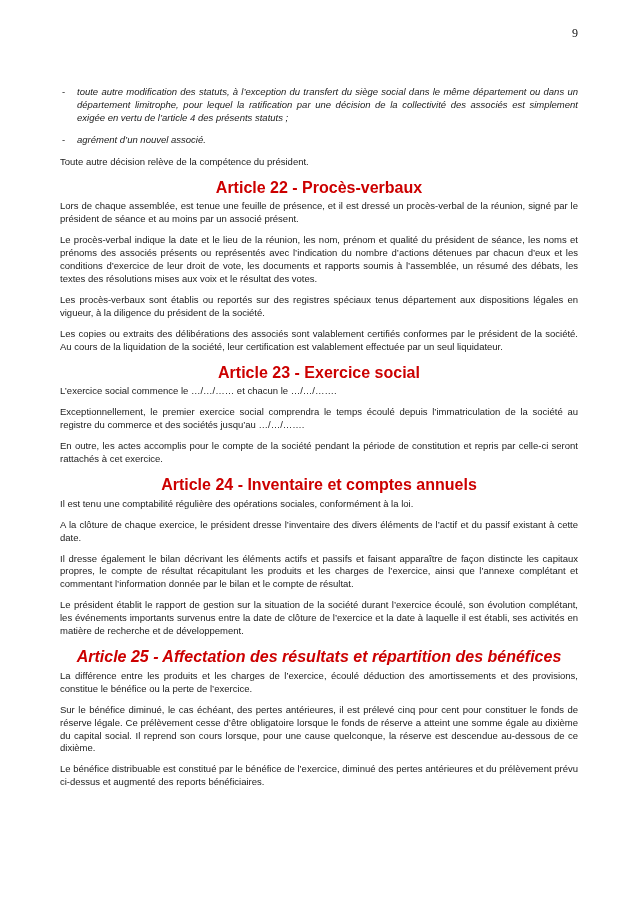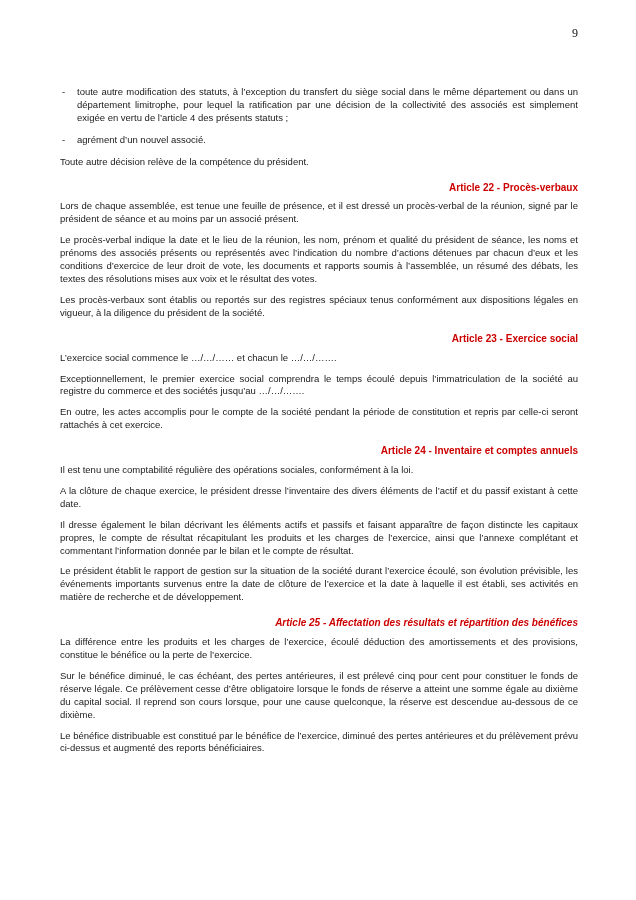--- a/index.html
+++ b/index.html
@@ -35,31 +35,32 @@
   }
   .bullet .marker {
     flex: none;
     width: 17px;
     padding-left: 2px;
     box-sizing: border-box;
   }
   .bullet .text {
     flex: 1;
     text-align: justify;
+    font-style: italic;
   }
   p.para {
     margin: 4px 0 8px 0;
     text-align: justify;
   }
   h2.article-title {
     margin: 13px 0 6px 0;
-    font-size: 10px;
+    font-size: 16px;
     font-weight: bold;
     color: #cc0000;
-    text-align: right;
+    text-align: center;
   }
 </style>
 </head>
 <body>
 
 <div class="page">
   <div class="page-number">9</div>
 
   <div class="content">
 
@@ -69,32 +70,33 @@
     </div>
     <div class="bullet">
       <span class="marker">-</span>
       <span class="text">agrément d’un nouvel associé.</span>
     </div>
     <p class="para">Toute autre décision relève de la compétence du président.</p>
 
     <h2 class="article-title" style="color: rgb(204, 0, 0);">Article 22 - Procès-verbaux</h2>
     <p class="para">Lors de chaque assemblée, est tenue une feuille de présence, et il est dressé un procès-verbal de la réunion, signé par le président de séance et au moins par un associé présent.</p>
     <p class="para">Le procès-verbal indique la date et le lieu de la réunion, les nom, prénom et qualité du président de séance, les noms et prénoms des associés présents ou représentés avec l’indication du nombre d’actions détenues par chacun d’eux et les conditions d’exercice de leur droit de vote, les documents et rapports soumis à l’assemblée, un résumé des débats, les textes des résolutions mises aux voix et le résultat des votes.</p>
-    <p class="para">Les procès-verbaux sont établis ou reportés sur des registres spéciaux tenus conformément aux dispositions légales en vigueur, à la diligence du président de la société.</p>
+    <p class="para">Les procès-verbaux sont établis ou reportés sur des registres spéciaux tenus département aux dispositions légales en vigueur, à la diligence du président de la société.</p>
+    <p class="para">Les copies ou extraits des délibérations des associés sont valablement certifiés conformes par le président de la société. Au cours de la liquidation de la société, leur certification est valablement effectuée par un seul liquidateur.</p>
 
     <h2 class="article-title" style="color: rgb(204, 0, 0); margin-top: 13px;">Article 23 - Exercice social</h2>
     <p class="para">L’exercice social commence le …/…/…… et chacun le …/…/…….</p>
     <p class="para">Exceptionnellement, le premier exercice social comprendra le temps écoulé depuis l’immatriculation de la société au registre du commerce et des sociétés jusqu’au …/…/…….</p>
     <p class="para">En outre, les actes accomplis pour le compte de la société pendant la période de constitution et repris par celle-ci seront rattachés à cet exercice.</p>
 
     <h2 class="article-title" style="color: rgb(204, 0, 0);">Article 24 - Inventaire et comptes annuels</h2>
     <p class="para">Il est tenu une comptabilité régulière des opérations sociales, conformément à la loi.</p>
     <p class="para">A la clôture de chaque exercice, le président dresse l’inventaire des divers éléments de l’actif et du passif existant à cette date.</p>
     <p class="para">Il dresse également le bilan décrivant les éléments actifs et passifs et faisant apparaître de façon distincte les capitaux propres, le compte de résultat récapitulant les produits et les charges de l’exercice, ainsi que l’annexe complétant et commentant l’information donnée par le bilan et le compte de résultat.</p>
-    <p class="para">Le président établit le rapport de gestion sur la situation de la société durant l’exercice écoulé, son évolution prévisible, les événements importants survenus entre la date de clôture de l’exercice et la date à laquelle il est établi, ses activités en matière de recherche et de développement.</p>
+    <p class="para">Le président établit le rapport de gestion sur la situation de la société durant l’exercice écoulé, son évolution complétant, les événements importants survenus entre la date de clôture de l’exercice et la date à laquelle il est établi, ses activités en matière de recherche et de développement.</p>
 
     <h2 class="article-title" style="color: rgb(204, 0, 0); font-style: italic;">Article 25 - Affectation des résultats et répartition des bénéfices</h2>
     <p class="para">La différence entre les produits et les charges de l’exercice, écoulé déduction des amortissements et des provisions, constitue le bénéfice ou la perte de l’exercice.</p>
     <p class="para">Sur le bénéfice diminué, le cas échéant, des pertes antérieures, il est prélevé cinq pour cent pour constituer le fonds de réserve légale. Ce prélèvement cesse d’être obligatoire lorsque le fonds de réserve a atteint une somme égale au dixième du capital social. Il reprend son cours lorsque, pour une cause quelconque, la réserve est descendue au-dessous de ce dixième.</p>
     <p class="para">Le bénéfice distribuable est constitué par le bénéfice de l’exercice, diminué des pertes antérieures et du prélèvement prévu ci-dessus et augmenté des reports bénéficiaires.</p>
 
   </div>
 </div>
 
 </body></html>

